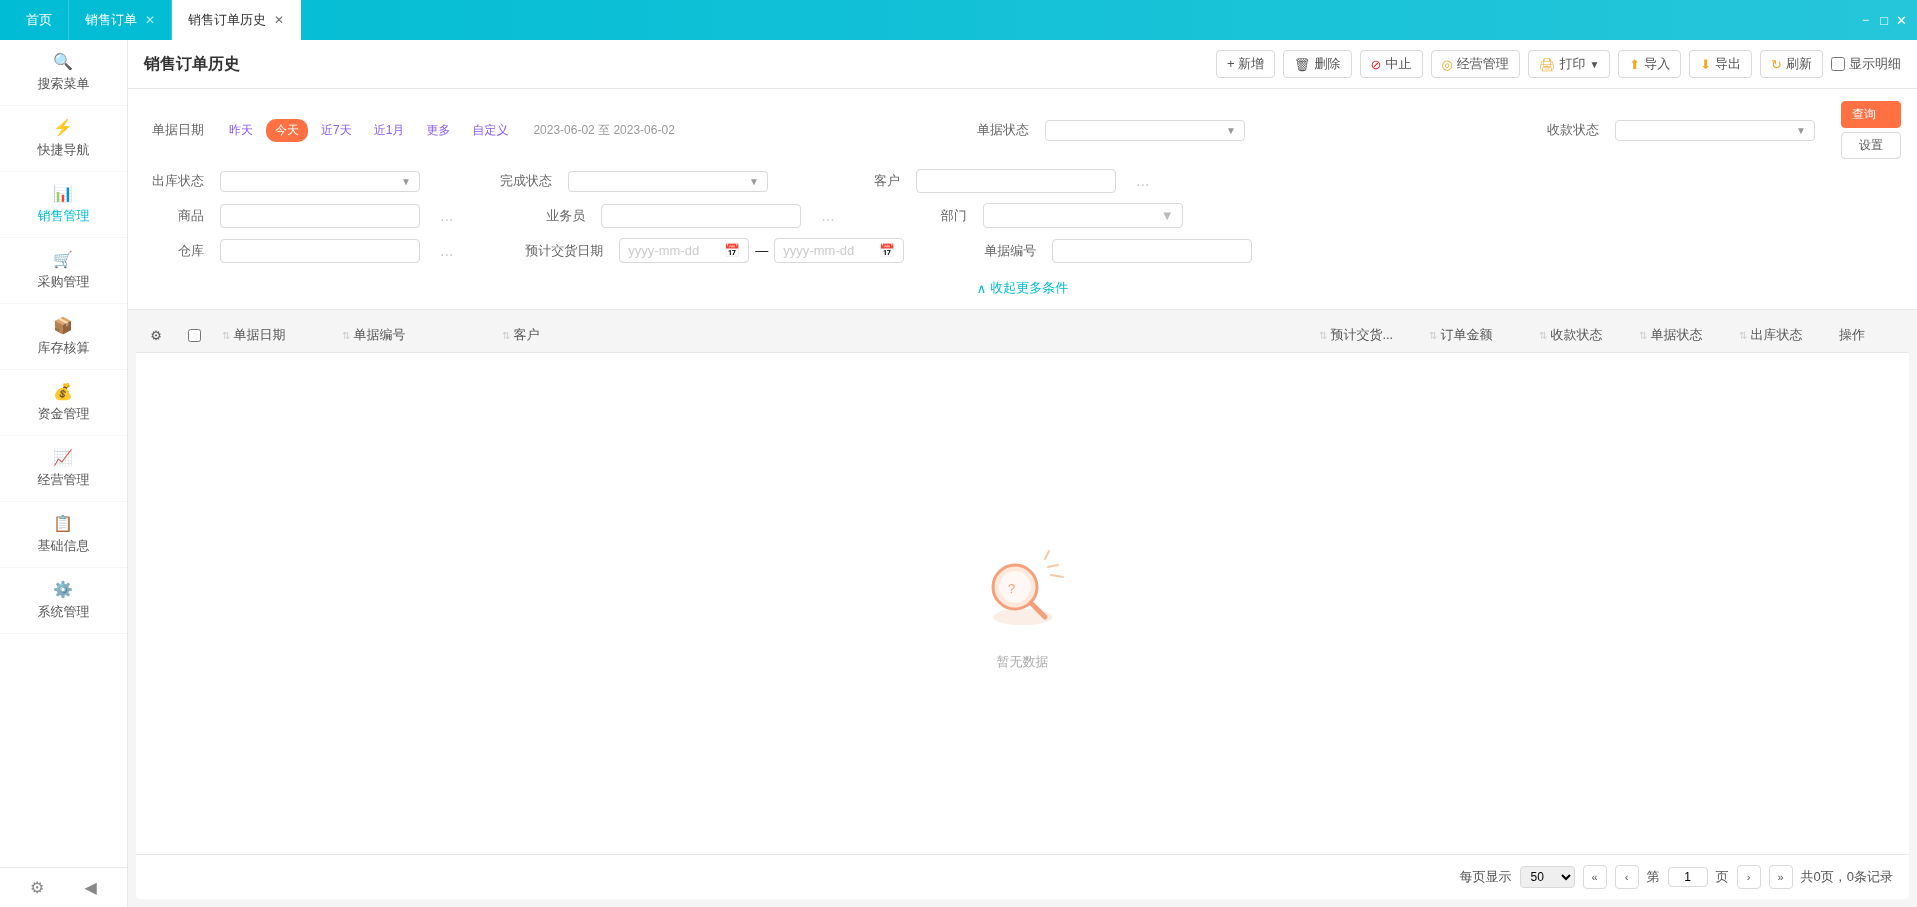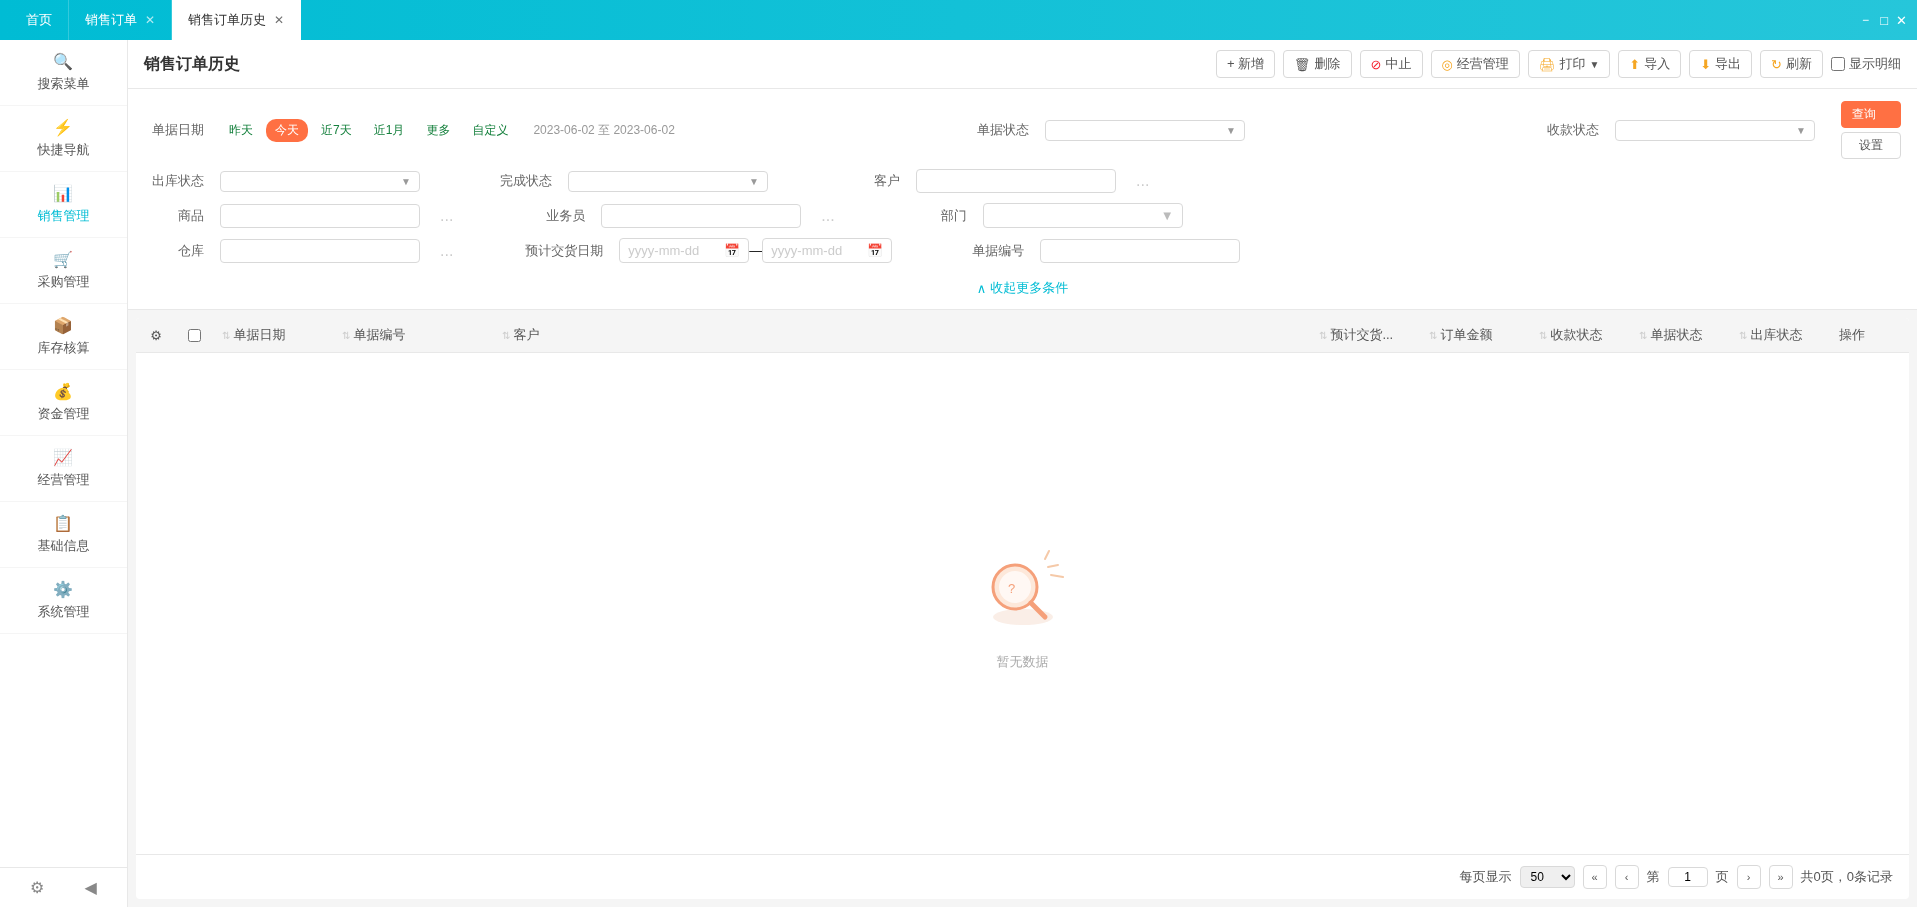--- a/index.html
+++ b/index.html
@@ -164,21 +164,21 @@
       display: flex;
       align-items: center;
       gap: 4px;
       flex-wrap: wrap;
     }
     .date-btn {
       padding: 2px 8px;
       border-radius: 3px;
       cursor: pointer;
       font-size: 12px;
-      color: #15803d;
+      color: #8b5cf6;
       border: 1px solid transparent;
     }
     .date-btn.active {
       background: #ff7043;
       color: white;
       border-radius: 10px;
     }
     .date-range-text { font-size: 12px; color: #999; }
     .filter-select {
       display: flex;
@@ -218,21 +218,21 @@
       min-width: 200px;
       cursor: pointer;
       background: white;
       justify-content: space-between;
       color: #bbb;
       font-size: 12px;
     }
     .date-input-group {
       display: flex;
       align-items: center;
-      gap: 0;
+      gap: 6px;
     }
     .date-input {
       border: 1px solid #d9d9d9;
       border-radius: 4px;
       padding: 4px 8px;
       width: 130px;
       font-size: 12px;
       color: #bbb;
       display: flex;
       align-items: center;

